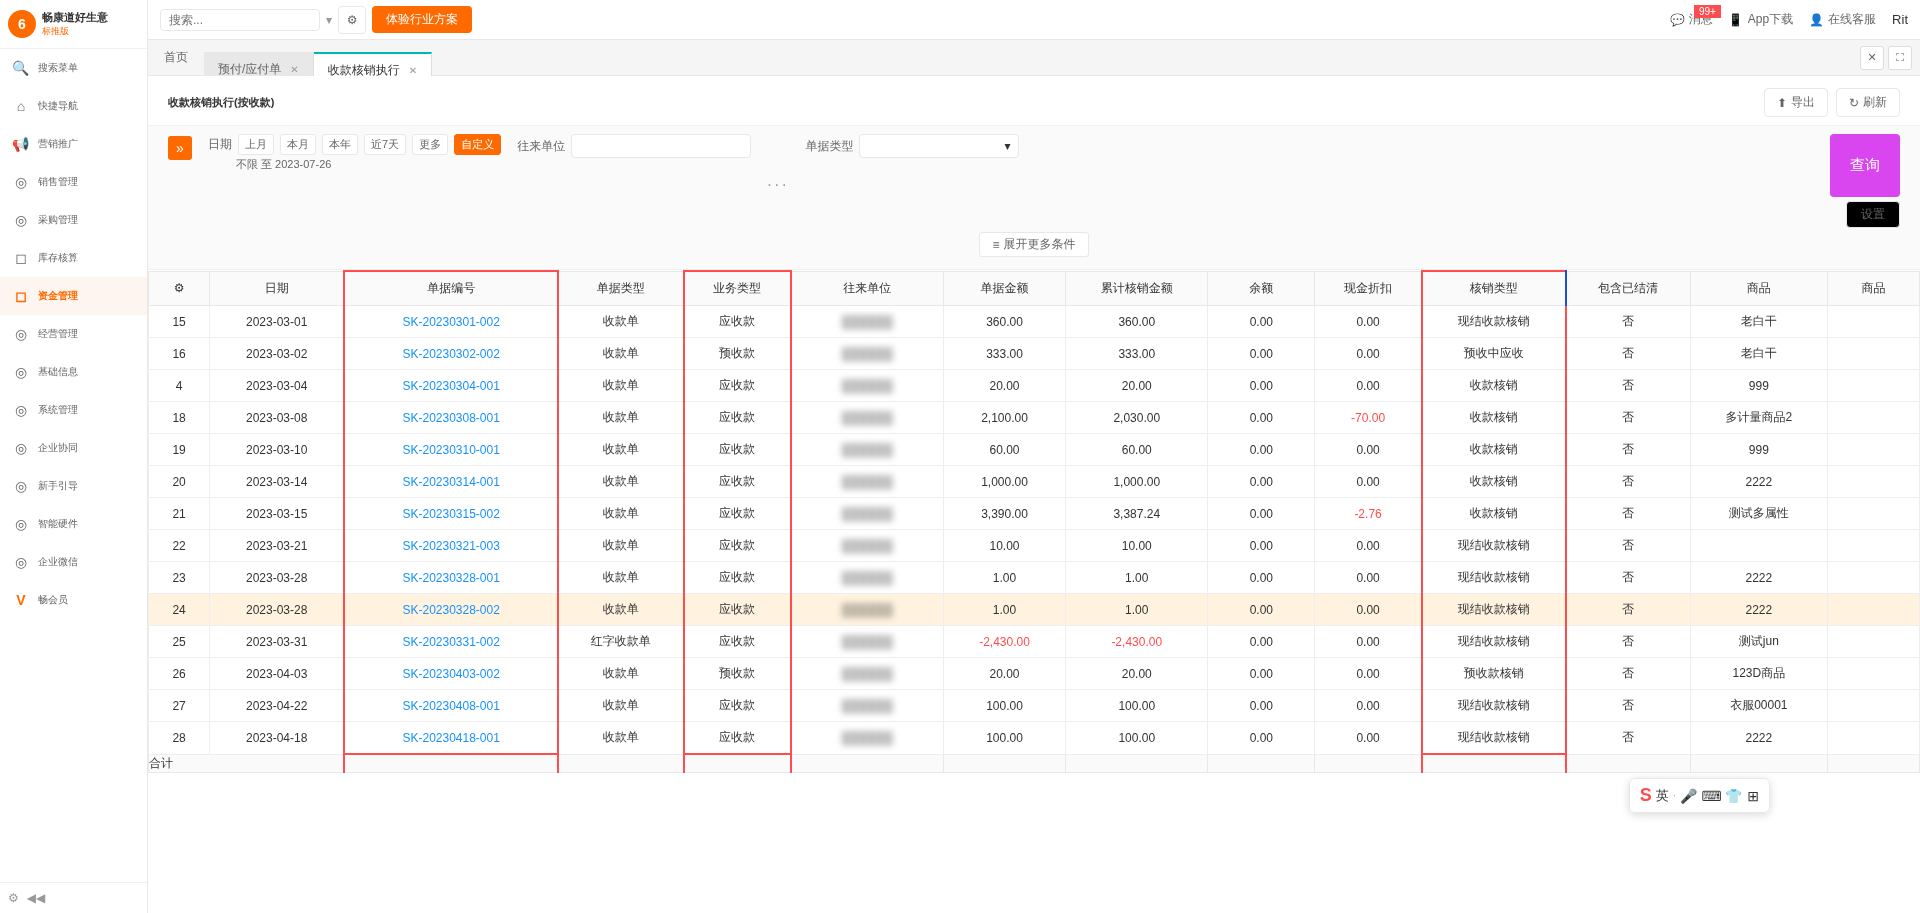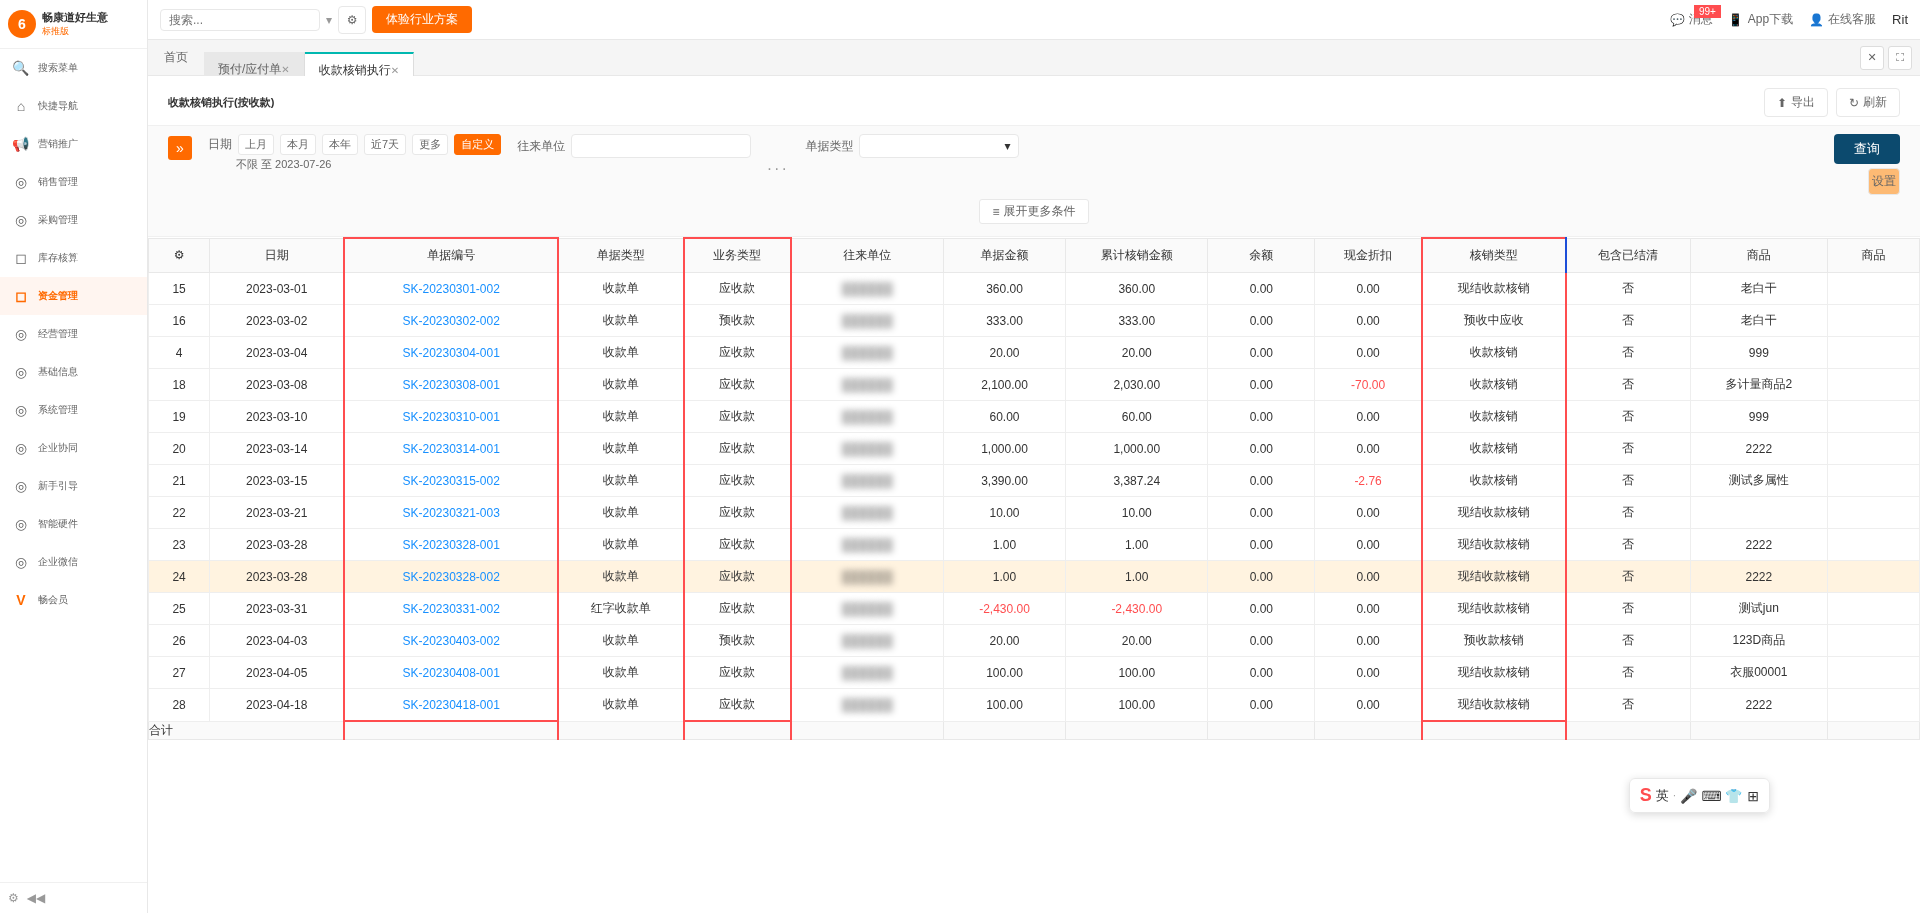--- a/index.html
+++ b/index.html
@@ -25,21 +25,21 @@
     .topbar-brand { display: flex; align-items: center; gap: 6px; flex: 1; }
     .topbar-input { border: 1px solid #e8e8e8; border-radius: 4px; padding: 3px 8px; font-size: 12px; width: 160px; color: #999; }
     .topbar-gear { width: 28px; height: 28px; border-radius: 4px; border: 1px solid #e8e8e8; display: flex; align-items: center; justify-content: center; cursor: pointer; color: #666; }
     .topbar-btn-primary { background: #ff6a00; color: white; border: none; border-radius: 4px; padding: 5px 14px; font-size: 12px; cursor: pointer; }
     .topbar-right { display: flex; align-items: center; gap: 16px; }
     .topbar-msg { display: flex; align-items: center; gap: 4px; cursor: pointer; color: #666; font-size: 12px; position: relative; }
     .badge { background: #ff4d4f; color: white; border-radius: 0; font-size: 10px; padding: 1px 5px; position: absolute; top: -6px; right: -8px; }
 
     
     .tabbar { height: 36px; background: #f5f5f5; border-bottom: 1px solid #e8e8e8; display: flex; align-items: center; padding: 0; }
-    .tab { display: flex; align-items: center; gap: 0; padding: 8px 14px; height: 36px; font-size: 12px; cursor: pointer; color: #666; background: #e8e8e8; border-right: 1px solid #ddd; margin-top: 24px; }
+    .tab { display: flex; align-items: center; gap: 9px; padding: 8px 14px; height: 36px; font-size: 12px; cursor: pointer; color: #666; background: #e8e8e8; border-right: 1px solid #ddd; margin-top: 24px; }
     .tab.active { background: #fff; color: #333; font-weight: 500; border-top: 2px solid #00b8b0; }
     .tab .tab-close { color: #999; font-size: 10px; cursor: pointer; }
     .tab-home { padding: 0 16px; color: #666; font-size: 12px; cursor: pointer; }
     .tab-spacer { flex: 1; }
     .tab-actions { display: flex; align-items: center; gap: 4px; padding: 0 8px; }
     .tab-action-btn { width: 24px; height: 24px; border: 1px solid #ddd; background: white; border-radius: 3px; display: flex; align-items: center; justify-content: center; cursor: pointer; font-size: 11px; color: #666; }
 
     
     .content { flex: 1; overflow: hidden; background: #fff; display: flex; flex-direction: column; }
     .page-header { padding: 12px 20px 8px; display: flex; align-items: center; justify-content: space-between; border-bottom: 1px solid #f0f0f0; }
@@ -223,22 +223,22 @@
         <span style="color:#999;font-size:16px;letter-spacing:3px;align-self:center;">...</span>
         <div style="display:flex;align-items:center;gap:6px;">
           <span style="color:#666;font-size:12px;">单据类型</span>
           <div style="border:1px solid #e8e8e8;border-radius:4px;padding:4px 8px;font-size:12px;width:160px;background:white;display:flex;align-items:center;justify-content:space-between;">
             <span></span>
             <span>▾</span>
           </div>
         </div>
         <div style="flex:1;"></div>
         <div style="display:flex;flex-direction:column;gap:4px;align-items:flex-end;">
-          <button style="background:#0c4a6e;color:white;border:none;border-radius:4px;padding:6px 20px;font-size:13px;cursor:pointer;">查询</button>
-          <button style="background:#fdba74;color:#666;border:1px solid #e8e8e8;border-radius:4px;padding:4px 3px;font-size:12px;cursor:pointer;">设置</button>
+          <button style="background:#d946ef;color:white;border:none;border-radius:4px;padding:22px 20px;font-size:15px;cursor:pointer;">查询</button>
+          <button style="background:#000000;color:#666;border:1px solid #e8e8e8;border-radius:4px;padding:4px 14px;font-size:12px;cursor:pointer;">设置</button>
         </div>
       </div>
       <div style="display:flex;justify-content:center;padding:4px 0;">
         <button style="display:flex;align-items:center;gap:4px;padding:3px 12px;border:1px solid #e8e8e8;border-radius:3px;background:white;cursor:pointer;font-size:12px;color:#666;">
           <span>≡</span>
           <span>展开更多条件</span>
         </button>
       </div>
     </div>
 
@@ -450,21 +450,21 @@
               <td>20.00</td>
               <td>0.00</td>
               <td>0.00</td>
               <td style="border-left: 2px solid rgb(255, 77, 79); border-right: 2px solid rgb(255, 77, 79);">预收款核销</td>
               <td>否</td>
               <td>123D商品</td>
               <td></td>
             </tr>
             <tr>
               <td>27</td>
-              <td>2023-04-05</td>
+              <td>2023-04-22</td>
               <td style="border-left: 2px solid rgb(255, 77, 79); border-right: 2px solid rgb(255, 77, 79);"><a class="link-text" href="#">SK-20230408-001</a></td>
               <td>收款单</td>
               <td style="border-left: 2px solid rgb(255, 77, 79); border-right: 2px solid rgb(255, 77, 79);">应收款</td>
               <td style="color: transparent; text-shadow: rgba(0, 0, 0, 0.25) 0px 0px 6px; user-select: none;">██████</td>
               <td>100.00</td>
               <td>100.00</td>
               <td>0.00</td>
               <td>0.00</td>
               <td style="border-left: 2px solid rgb(255, 77, 79); border-right: 2px solid rgb(255, 77, 79);">现结收款核销</td>
               <td>否</td>

